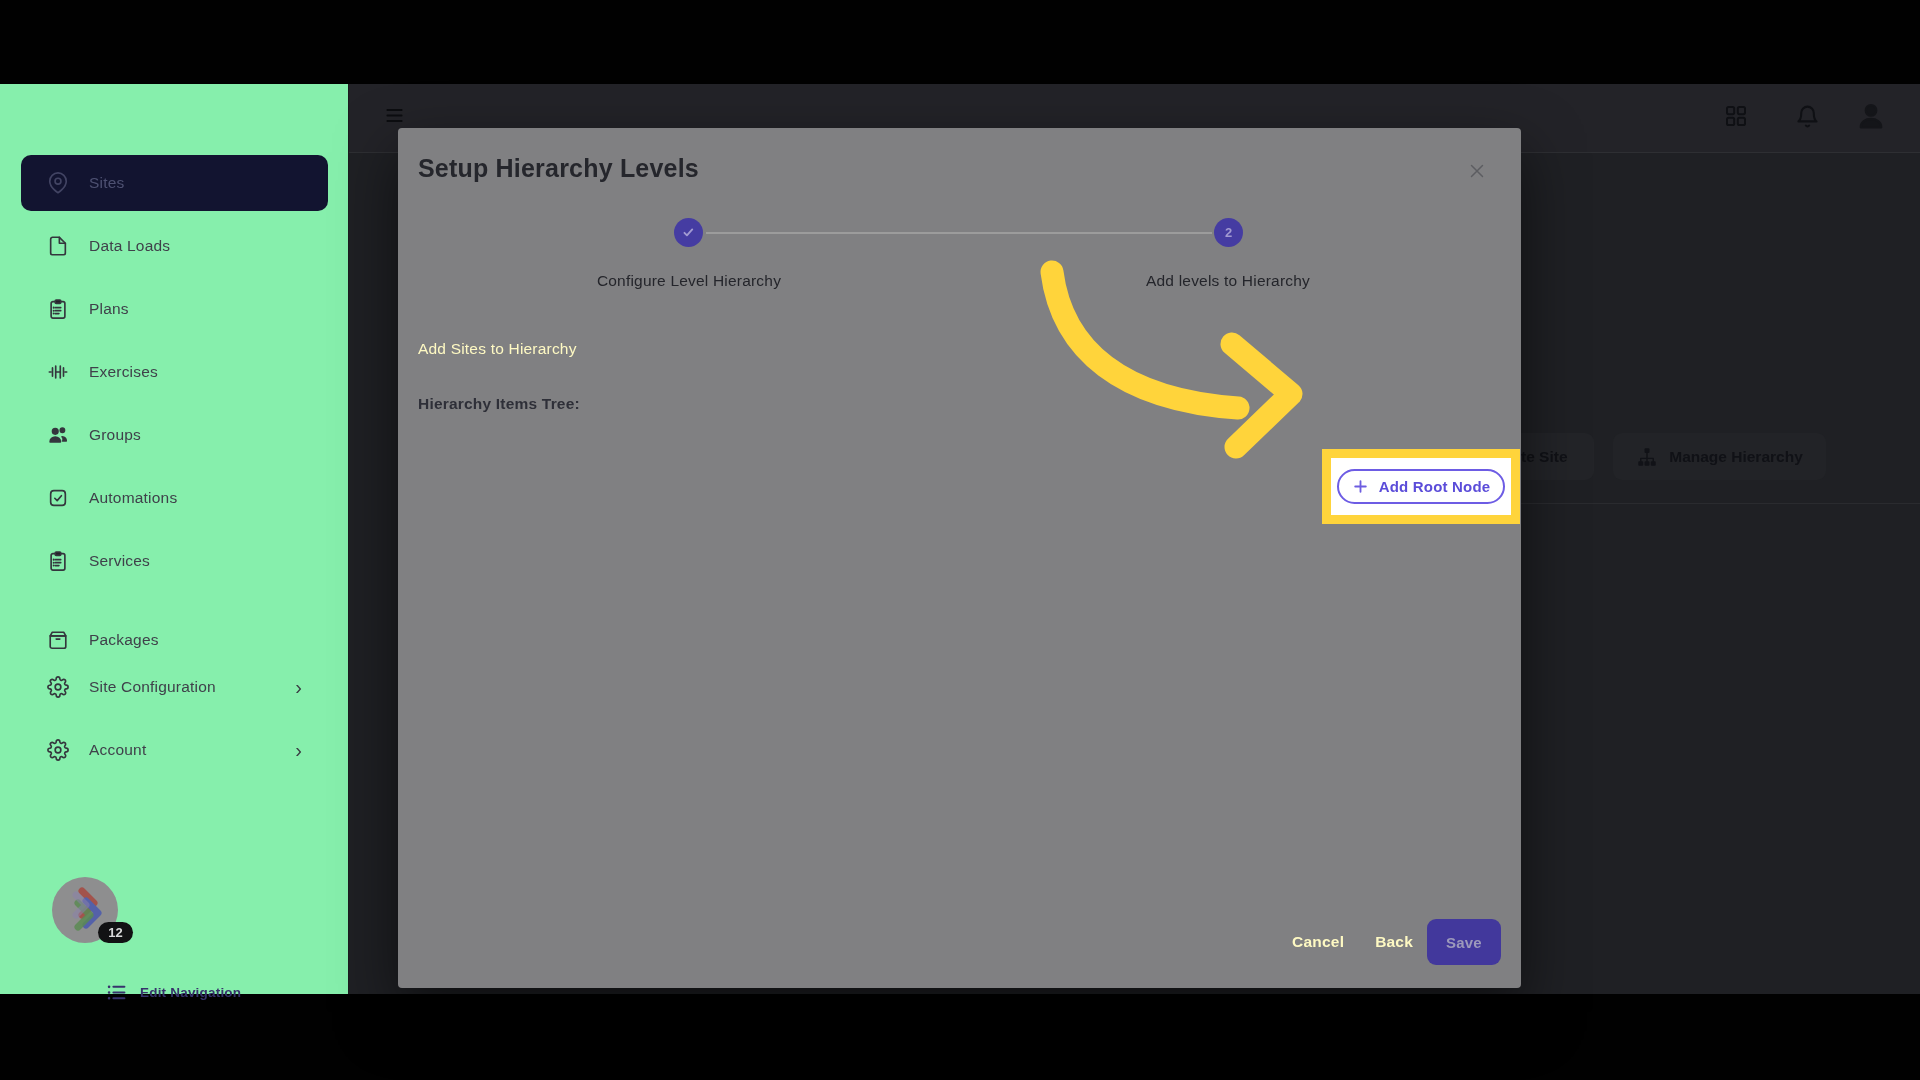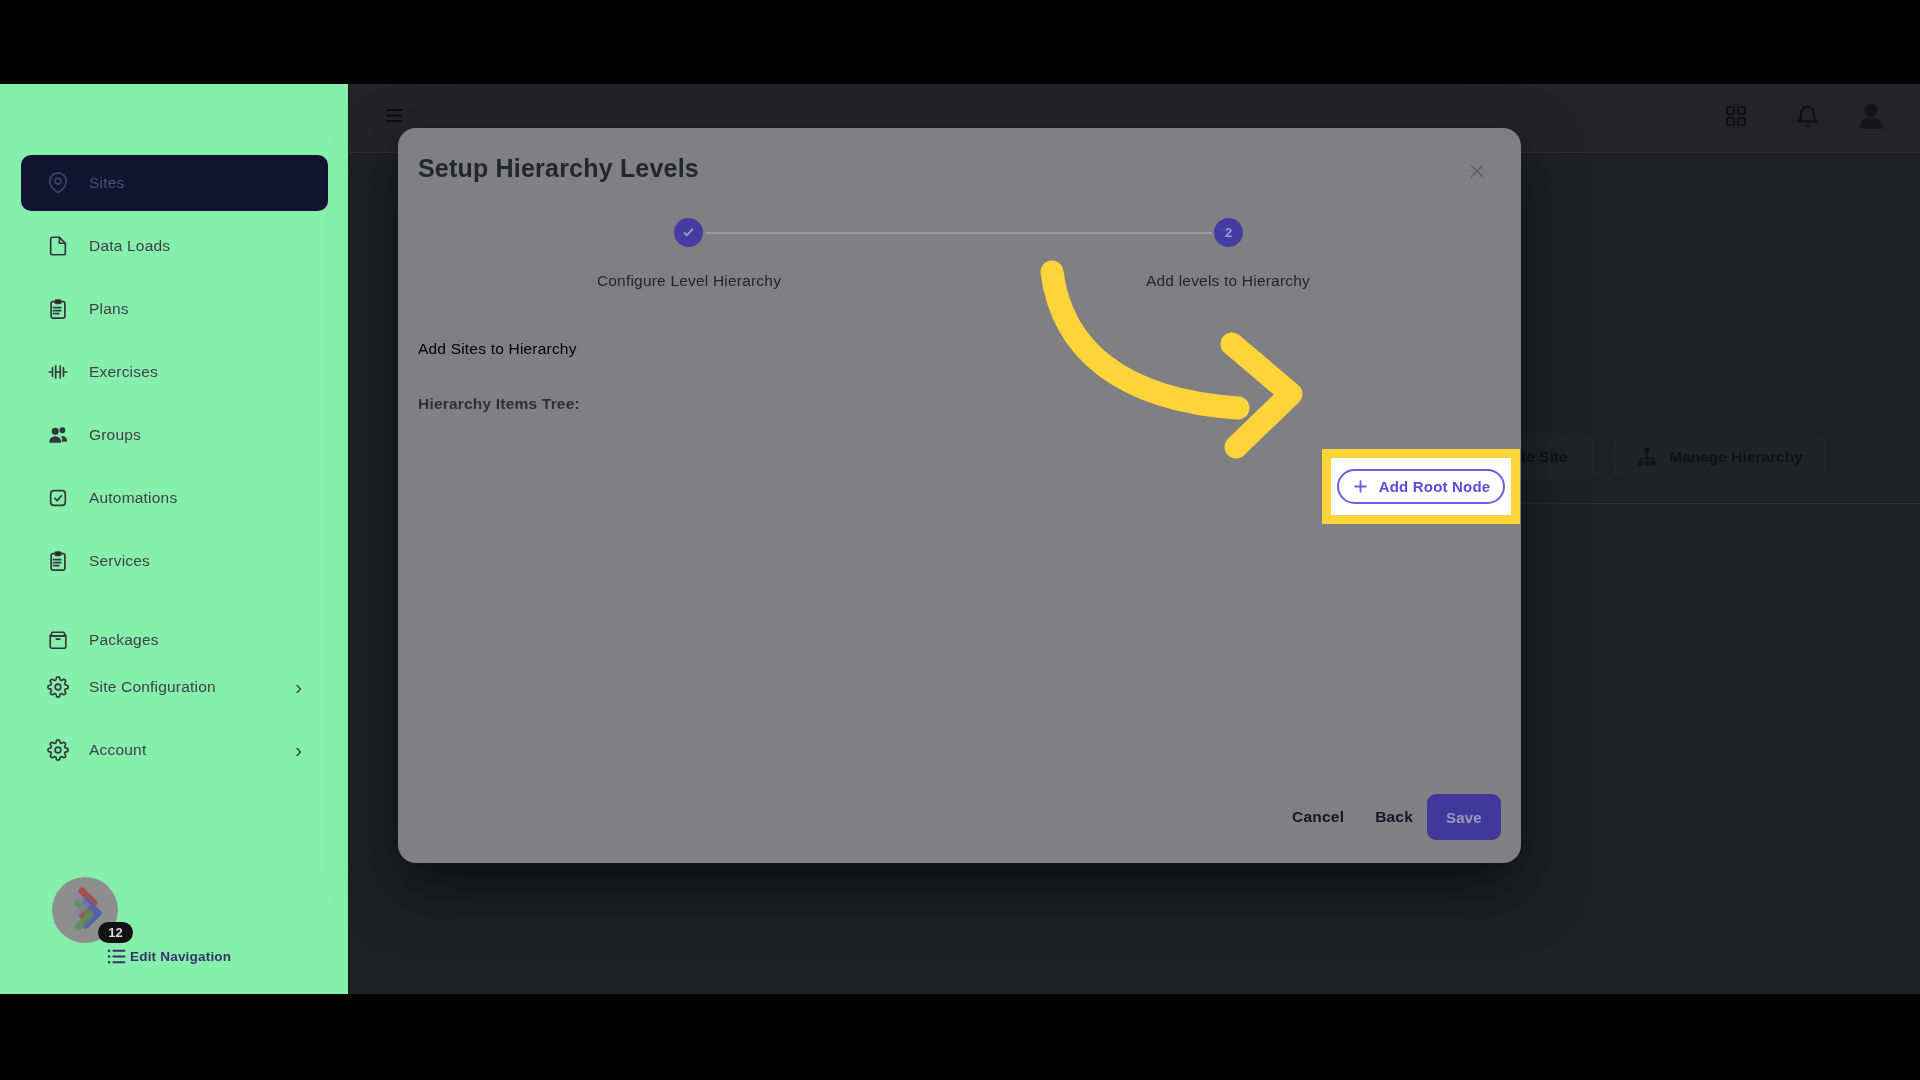--- a/index.html
+++ b/index.html
@@ -18,44 +18,44 @@
   .ic svg{display:block;width:100%;height:100%;}
   
   .hamburger{position:absolute;left:383px;top:22px;width:23px;height:19px;color:#0c0d10;cursor:pointer;}
   .tb-ic{position:absolute;top:20px;width:24px;height:24px;color:#0f1014;cursor:pointer;}
   
   .bgbtn{position:absolute;top:349px;height:47px;border-radius:9px;background:#232428;display:flex;align-items:center;color:#101116;font-size:15.5px;font-weight:600;z-index:1;}
   .bgline{position:absolute;left:1380px;top:419px;width:540px;height:1px;background:#2a2b2f;z-index:1;}
   
   .fab{position:absolute;left:52px;top:793px;width:66px;height:66px;border-radius:50%;background:#8e8e8f;z-index:1;}
   .badge12{position:absolute;left:98px;top:838px;width:35px;height:21px;border-radius:11px;background:#121214;color:#d9d9da;font-size:13px;font-weight:700;display:flex;align-items:center;justify-content:center;z-index:2;}
-  .editnav{position:absolute;left:106px;top:862px;display:flex;align-items:center;gap:3px;color:#37326b;z-index:1;cursor:pointer;}
+  .editnav{position:absolute;left:106px;top:898px;display:flex;align-items:center;gap:13px;color:#37326b;z-index:1;cursor:pointer;}
   .editnav .ic{width:21px;height:21px;color:#37336c;}
   .editnav .lbl{font-size:13.5px;font-weight:600;letter-spacing:.2px;}
   
-  .modal{position:absolute;left:398px;top:44px;width:1123px;height:735px;background:#808082;border-radius:18px;box-shadow:0 24px 60px rgba(0,0,0,.55);z-index:5;}
+  .modal{position:absolute;left:398px;top:44px;width:1123px;height:860px;background:#808082;border-radius:4px;box-shadow:0 24px 60px rgba(0,0,0,.55);z-index:5;}
   .m-title{position:absolute;left:20px;top:26px;font-size:25px;font-weight:700;color:#25262c;letter-spacing:.2px;}
   .m-close{position:absolute;left:1068px;top:32px;width:22px;height:22px;color:#5c5d61;cursor:pointer;}
   .step-circle{position:absolute;top:90px;width:29px;height:29px;border-radius:50%;background:#453ca2;display:flex;align-items:center;justify-content:center;color:#a29ad2;font-size:13px;font-weight:700;}
   .step-circle .ic{width:15px;height:15px;color:#a29ad2;}
   .step-line{position:absolute;left:308px;top:104px;width:506px;height:1.5px;background:#9c9c9c;}
   .step-label{position:absolute;top:144px;width:300px;text-align:center;font-size:15.5px;font-weight:500;color:#24252b;letter-spacing:.2px;}
-  .m-heading{position:absolute;left:20px;top:212px;font-size:15.5px;color:#000000;font-weight:500;letter-spacing:.2px;}
+  .m-heading{position:absolute;left:20px;top:212px;font-size:15.5px;color:#fef9c3;font-weight:500;letter-spacing:.2px;}
   .tree-head{position:absolute;left:20px;top:267px;font-size:15.5px;color:#2e2f38;font-weight:700;letter-spacing:.2px;}
   .panel{position:absolute;left:20px;top:305px;width:1085px;height:378px;border:1px solid #747478;border-radius:8px;}
   .root-row{position:absolute;left:41px;top:16px;display:flex;align-items:baseline;gap:7px;}
   .root-name{font-size:15px;color:#1f2027;font-weight:600;}
   .root-type{font-size:13.5px;color:#54555b;}
   .row-icons{position:absolute;top:15px;right:28px;display:flex;align-items:center;gap:15px;}
   .row-icons .ic{width:23px;height:23px;cursor:pointer;}
   .ic-edit{color:#3b379e;}
   .ic-add{color:#413da6;}
   .ic-del{color:#702c22;}
   .m-footer{position:absolute;right:20px;bottom:23px;height:46px;display:flex;align-items:center;}
-  .link{font-size:15.5px;color:#0f172a;font-weight:600;cursor:pointer;letter-spacing:.2px;}
+  .link{font-size:15.5px;color:#fef9c3;font-weight:600;cursor:pointer;letter-spacing:.2px;}
   .link.back{margin-left:31px;}
   .save-btn{margin-left:14px;width:74px;height:46px;border-radius:9px;background:#42389c;color:#9c99bb;font-size:15px;font-weight:600;display:flex;align-items:center;justify-content:center;cursor:pointer;letter-spacing:.2px;}
   
   .hl-frame{position:absolute;left:1322px;top:365px;width:198px;height:75px;background:#ffd43b;padding:9px;z-index:9;}
   .hl-inner{width:100%;height:100%;background:#ffffff;display:flex;align-items:center;justify-content:center;}
   .hl-btn{width:168px;height:35px;border:2px solid #6d5ce4;border-radius:18px;background:#fff;display:flex;align-items:center;justify-content:center;gap:10px;cursor:pointer;}
   .hl-btn .ic{width:17px;height:17px;color:#6d5de0;}
   .hl-btn .lbl{font-size:15px;color:#5b4cd9;font-weight:600;letter-spacing:.2px;}
   .arrow-svg{position:absolute;left:0;top:0;z-index:10;pointer-events:none;}
   .avatar-ic{color:#141519;}

